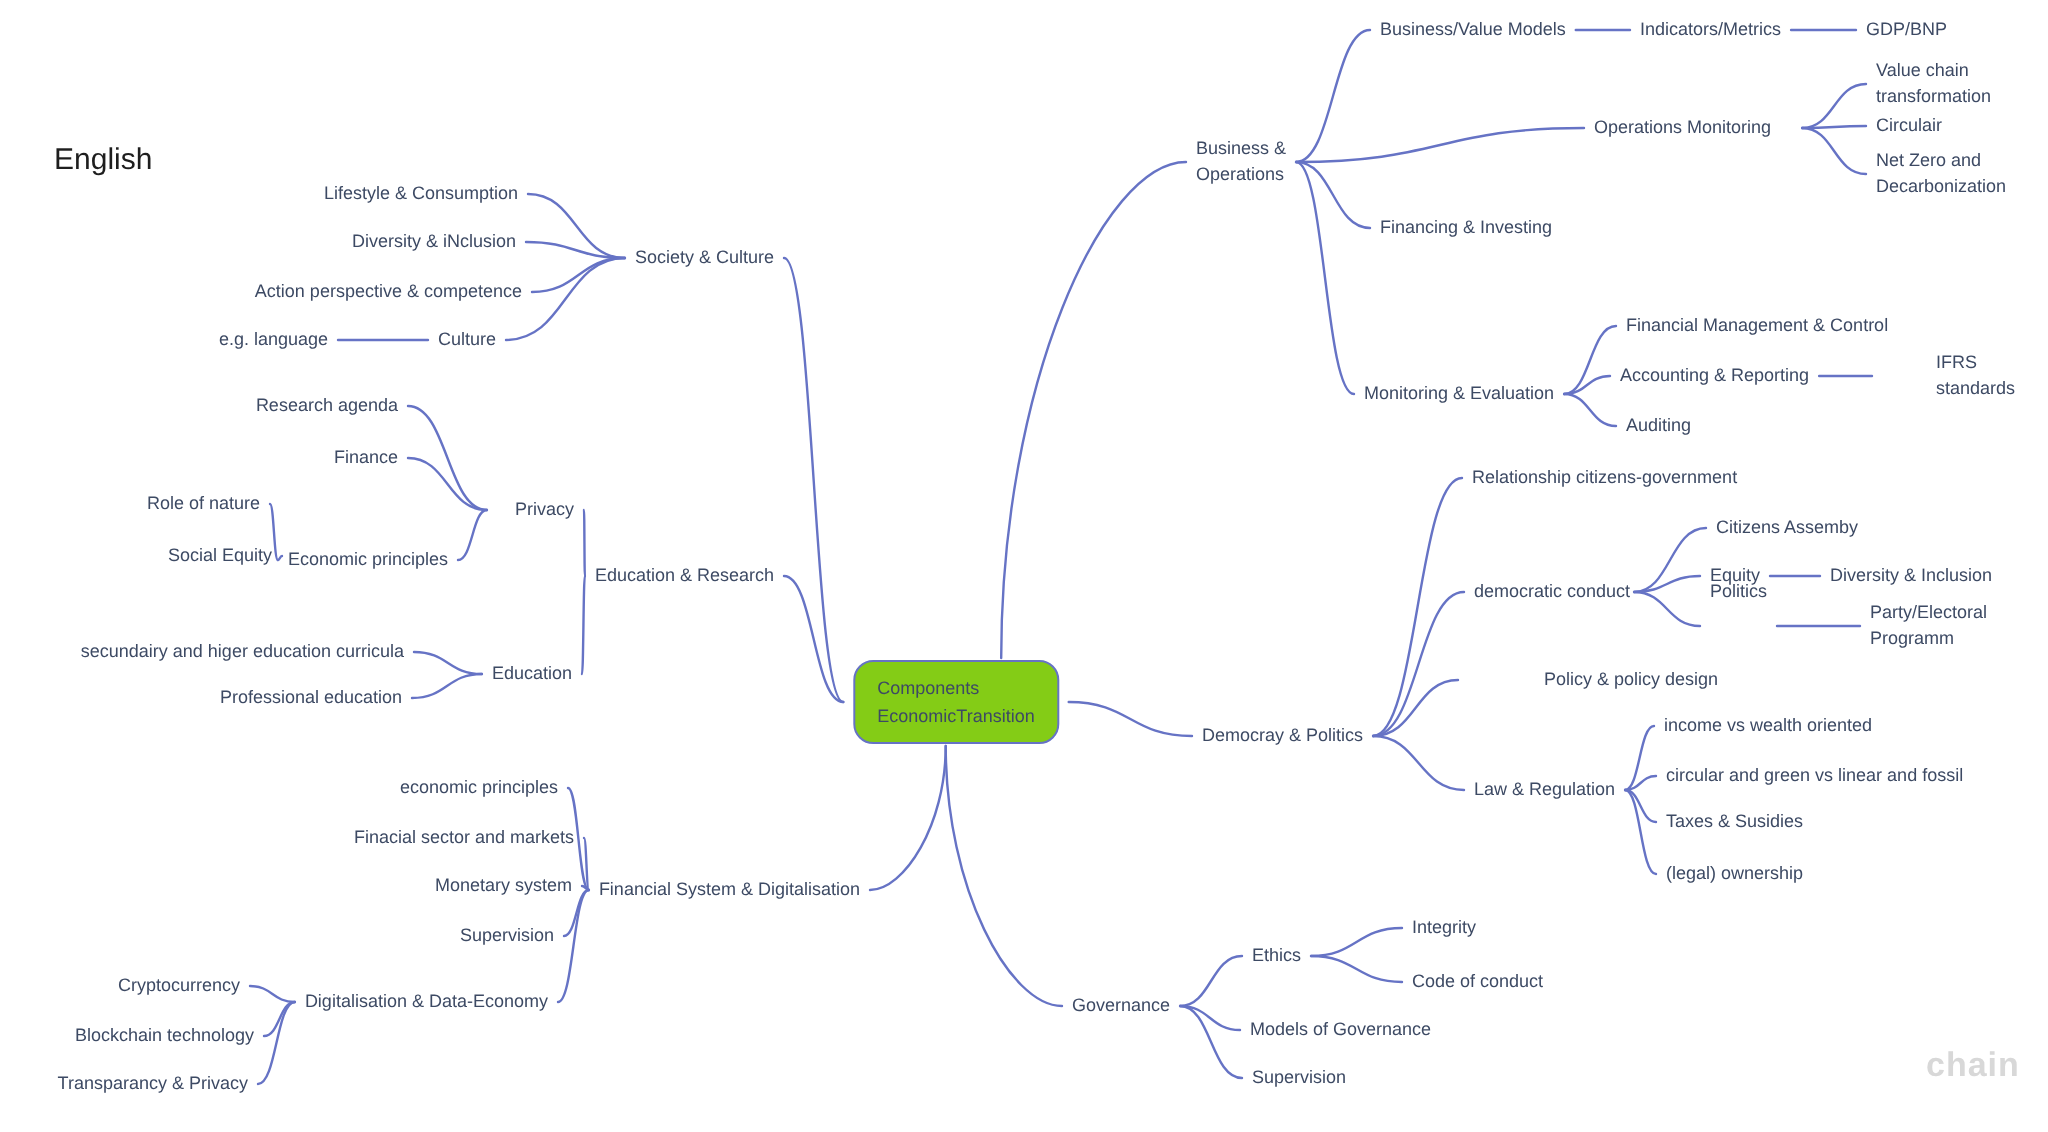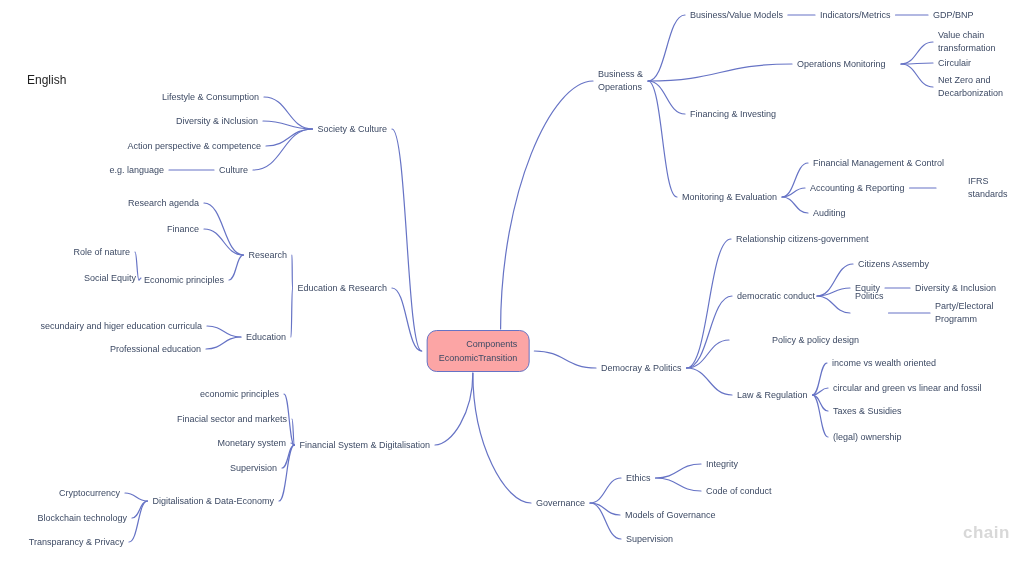--- a/index.html
+++ b/index.html
@@ -11,24 +11,24 @@
   .edges{position:absolute;left:0;top:0;pointer-events:none;}
   .mm-node{
     position:absolute;transform:translateY(-50%);
     white-space:pre-line;font-size:9px;line-height:13px;
     color:var(--text,#3d4a64);cursor:default;
   }
   .mm-node.left{text-align:left;}
   .mm-root{
     position:absolute;transform:translate(-50%,-50%);
     border:1.2px solid var(--edge,#6673c5);border-radius:10px;
-    padding:6px 11px;text-align:right;white-space:pre-line;
-    font-size:9px;line-height:14px;color:var(--text,#3d4a64);background:#fca5a5;
+    padding:6px 11px;text-align:left;white-space:pre-line;
+    font-size:9px;line-height:14px;color:var(--text,#3d4a64);background:#84cc16;
   }
-  .lang{position:absolute;left:17px;top:80px;transform:translateY(-50%);font-size:12px;color:var(--label,#1e1e1e);padding-left:10px;}
+  .lang{position:absolute;left:17px;top:80px;transform:translateY(-50%);font-size:15px;color:var(--label,#1e1e1e);padding-left:10px;}
   .watermark{position:absolute;left:963px;top:523px;font-size:17px;font-weight:bold;letter-spacing:.5px;color:var(--wm,#d8d8d8);}
 </style>
 </head>
 <body>
 
 <div class="stage">
   <svg class="edges" width="1024" height="566" viewBox="0 0 1024 566">
       <path d="M 500.59468749999996 329 C 500.59468749999996 192.6, 551.417609375 81, 593 81" fill="none" stroke="#6673c5" stroke-width="1.2" stroke-linecap="round"></path>
       <path d="M 648.03125 81 C 666.515625 81, 666.515625 15, 685 15" fill="none" stroke="#6673c5" stroke-width="1.2" stroke-linecap="round"></path>
       <path d="M 787.890625 15 C 801.4453125 15, 801.4453125 15, 815 15" fill="none" stroke="#6673c5" stroke-width="1.2" stroke-linecap="round"></path>
@@ -127,21 +127,21 @@
       <div class="mm-node right" style="left: 706px; top: 491px;">Code of conduct</div>
       <div class="mm-node right" style="left: 625px; top: 515px;">Models of Governance</div>
       <div class="mm-node right" style="left: 626px; top: 539px;">Supervision</div>
       <div class="mm-node left" style="right: 637px; top: 129px;">Society &amp; Culture</div>
       <div class="mm-node left" style="right: 765px; top: 97px;">Lifestyle &amp; Consumption</div>
       <div class="mm-node left" style="right: 766px; top: 121px;">Diversity &amp; iNclusion</div>
       <div class="mm-node left" style="right: 763px; top: 146px;">Action perspective &amp; competence</div>
       <div class="mm-node left" style="right: 776px; top: 170px;">Culture</div>
       <div class="mm-node left" style="right: 860px; top: 170px;">e.g. language</div>
       <div class="mm-node left" style="right: 637px; top: 288px;">Education &amp; Research</div>
-      <div class="mm-node left" style="right: 737px; top: 255px;">Research</div>
+      <div class="mm-node left" style="right: 737px; top: 255px;">Privacy</div>
       <div class="mm-node left" style="right: 825px; top: 203px;">Research agenda</div>
       <div class="mm-node left" style="right: 825px; top: 229px;">Finance</div>
       <div class="mm-node left" style="right: 800px; top: 280px;">Economic principles</div>
       <div class="mm-node left" style="right: 894px; top: 252px;">Role of nature</div>
       <div class="mm-node left" style="right: 888px; top: 278px;">Social Equity</div>
       <div class="mm-node left" style="right: 738px; top: 337px;">Education</div>
       <div class="mm-node left" style="right: 822px; top: 326px;">secundairy and higer education curricula</div>
       <div class="mm-node left" style="right: 823px; top: 349px;">Professional education</div>
       <div class="mm-node left" style="right: 594px; top: 445px;">Financial System &amp; Digitalisation</div>
       <div class="mm-node left" style="right: 745px; top: 394px;">economic principles</div>

